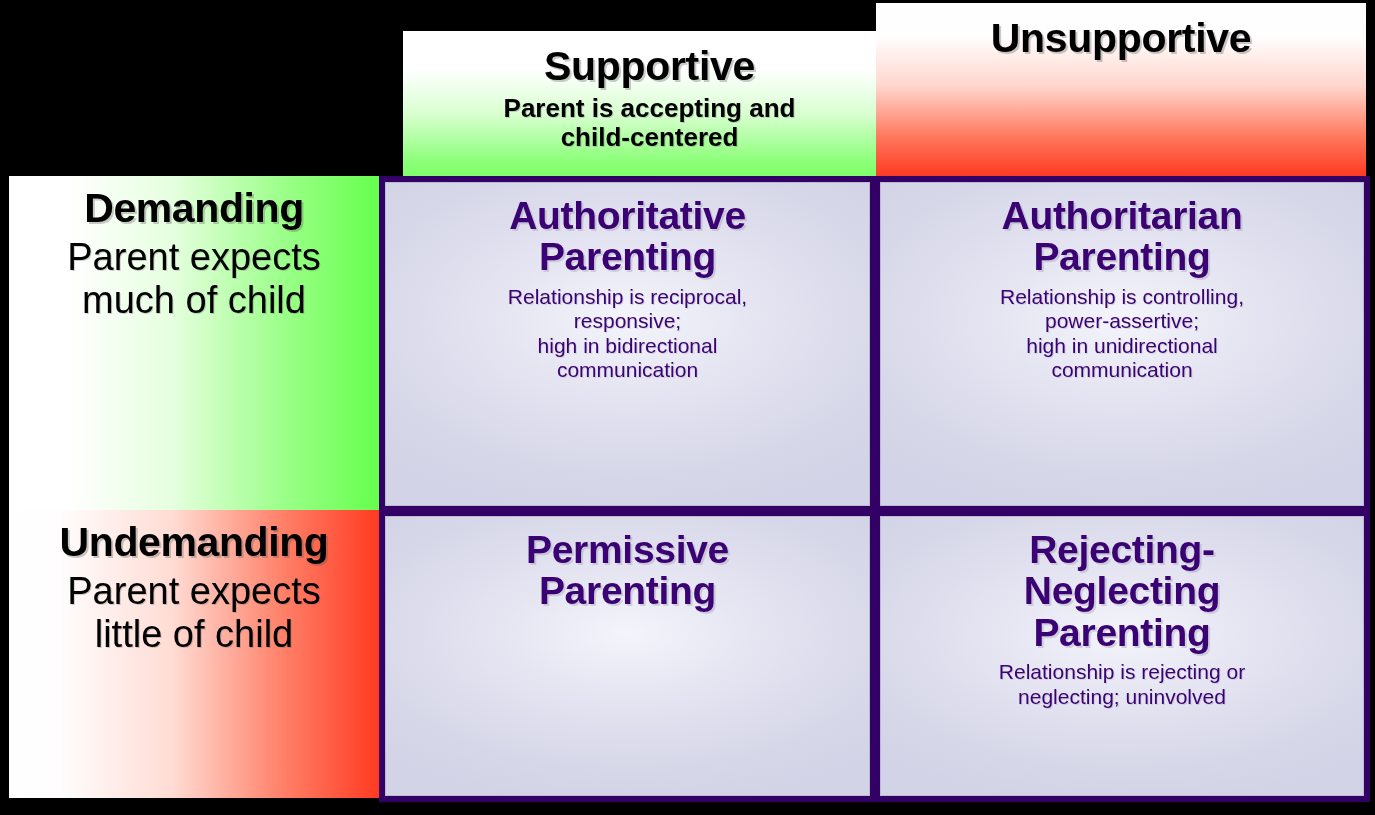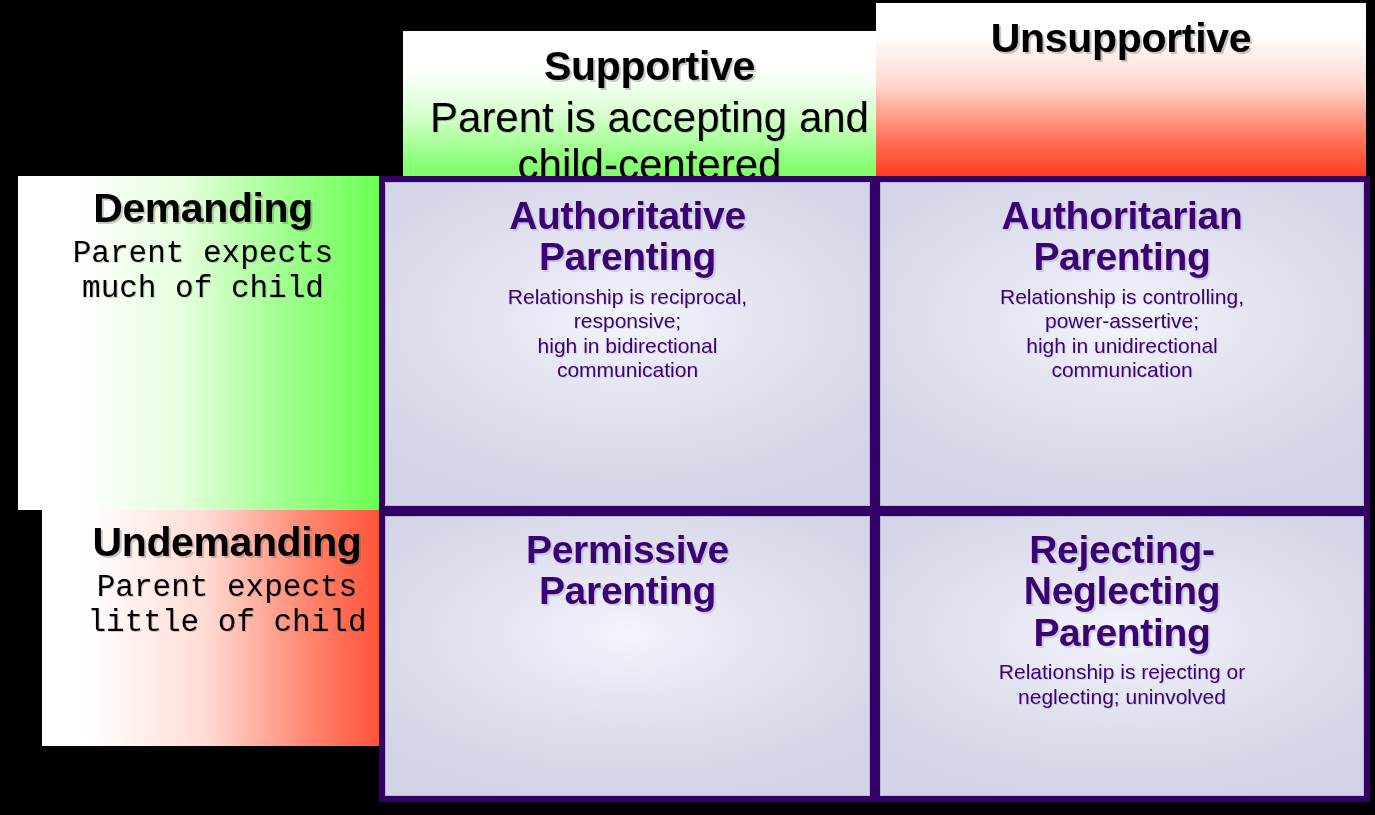--- a/index.html
+++ b/index.html
@@ -48,22 +48,22 @@
     color: #000000;
   }
   .col-header .head-title {
     font-size: 41px;
     font-weight: bold;
     line-height: 1.04;
     letter-spacing: -0.3px;
     text-shadow: 2px 2px 0 rgba(80,80,80,0.30);
   }
   .col-header .head-sub {
-    font-size: 42px;
-    font-weight: normal;
+    font-size: 26px;
+    font-weight: bold;
     line-height: 1.13;
     margin-top: 6px;
     text-shadow: 1px 1px 0 rgba(90,90,90,0.28);
   }
 
   .col-supportive {
     left: 403px;
     top: 3px;
     width: 493px;
     height: 173px;
@@ -73,51 +73,49 @@
   .col-unsupportive {
     left: 876px;
     top: 3px;
     width: 490px;
     height: 173px;
     background: linear-gradient(to bottom, #ffffff 0%, #fffdfd 20%, #ffd6cc 48%, #ff765c 78%, #ff3b22 100%);
   }
 
   
   .row-header {
-    left: 18px;
+    left: 9px;
     width: 370px;
     padding-top: 11px;
     color: #000000;
   }
   .row-header .head-title {
     font-size: 41px;
     font-weight: bold;
     line-height: 1.04;
     letter-spacing: -0.4px;
     text-shadow: 2px 2px 0 rgba(80,80,80,0.30);
   }
   .row-header .head-sub {
-    font-size: 31px;
+    font-size: 38px;
     font-weight: normal;
     line-height: 1.13;
     margin-top: 6px;
     text-shadow: 1px 1px 0 rgba(90,90,90,0.28);
-    font-family: Liberation Mono, monospace;
   }
 
   .row-demanding {
     top: 176px;
     height: 334px;
     background: linear-gradient(to right, #ffffff 0%, #ffffff 16%, #e6ffdf 44%, #9cff8a 74%, #66ff4d 100%);
   }
   .row-undemanding {
     top: 510px;
-    height: 236px;
+    height: 288px;
     background: linear-gradient(to right, #ffffff 0%, #fffdfd 14%, #ffdcd4 44%, #ff8068 74%, #ff3b22 100%);
-    margin-left: 24px;
   }
 
   
   .quadrant-frame {
     position: absolute;
     left: 379px;
     top: 176px;
     width: 991px;
     height: 626px;
     background: #330066;

